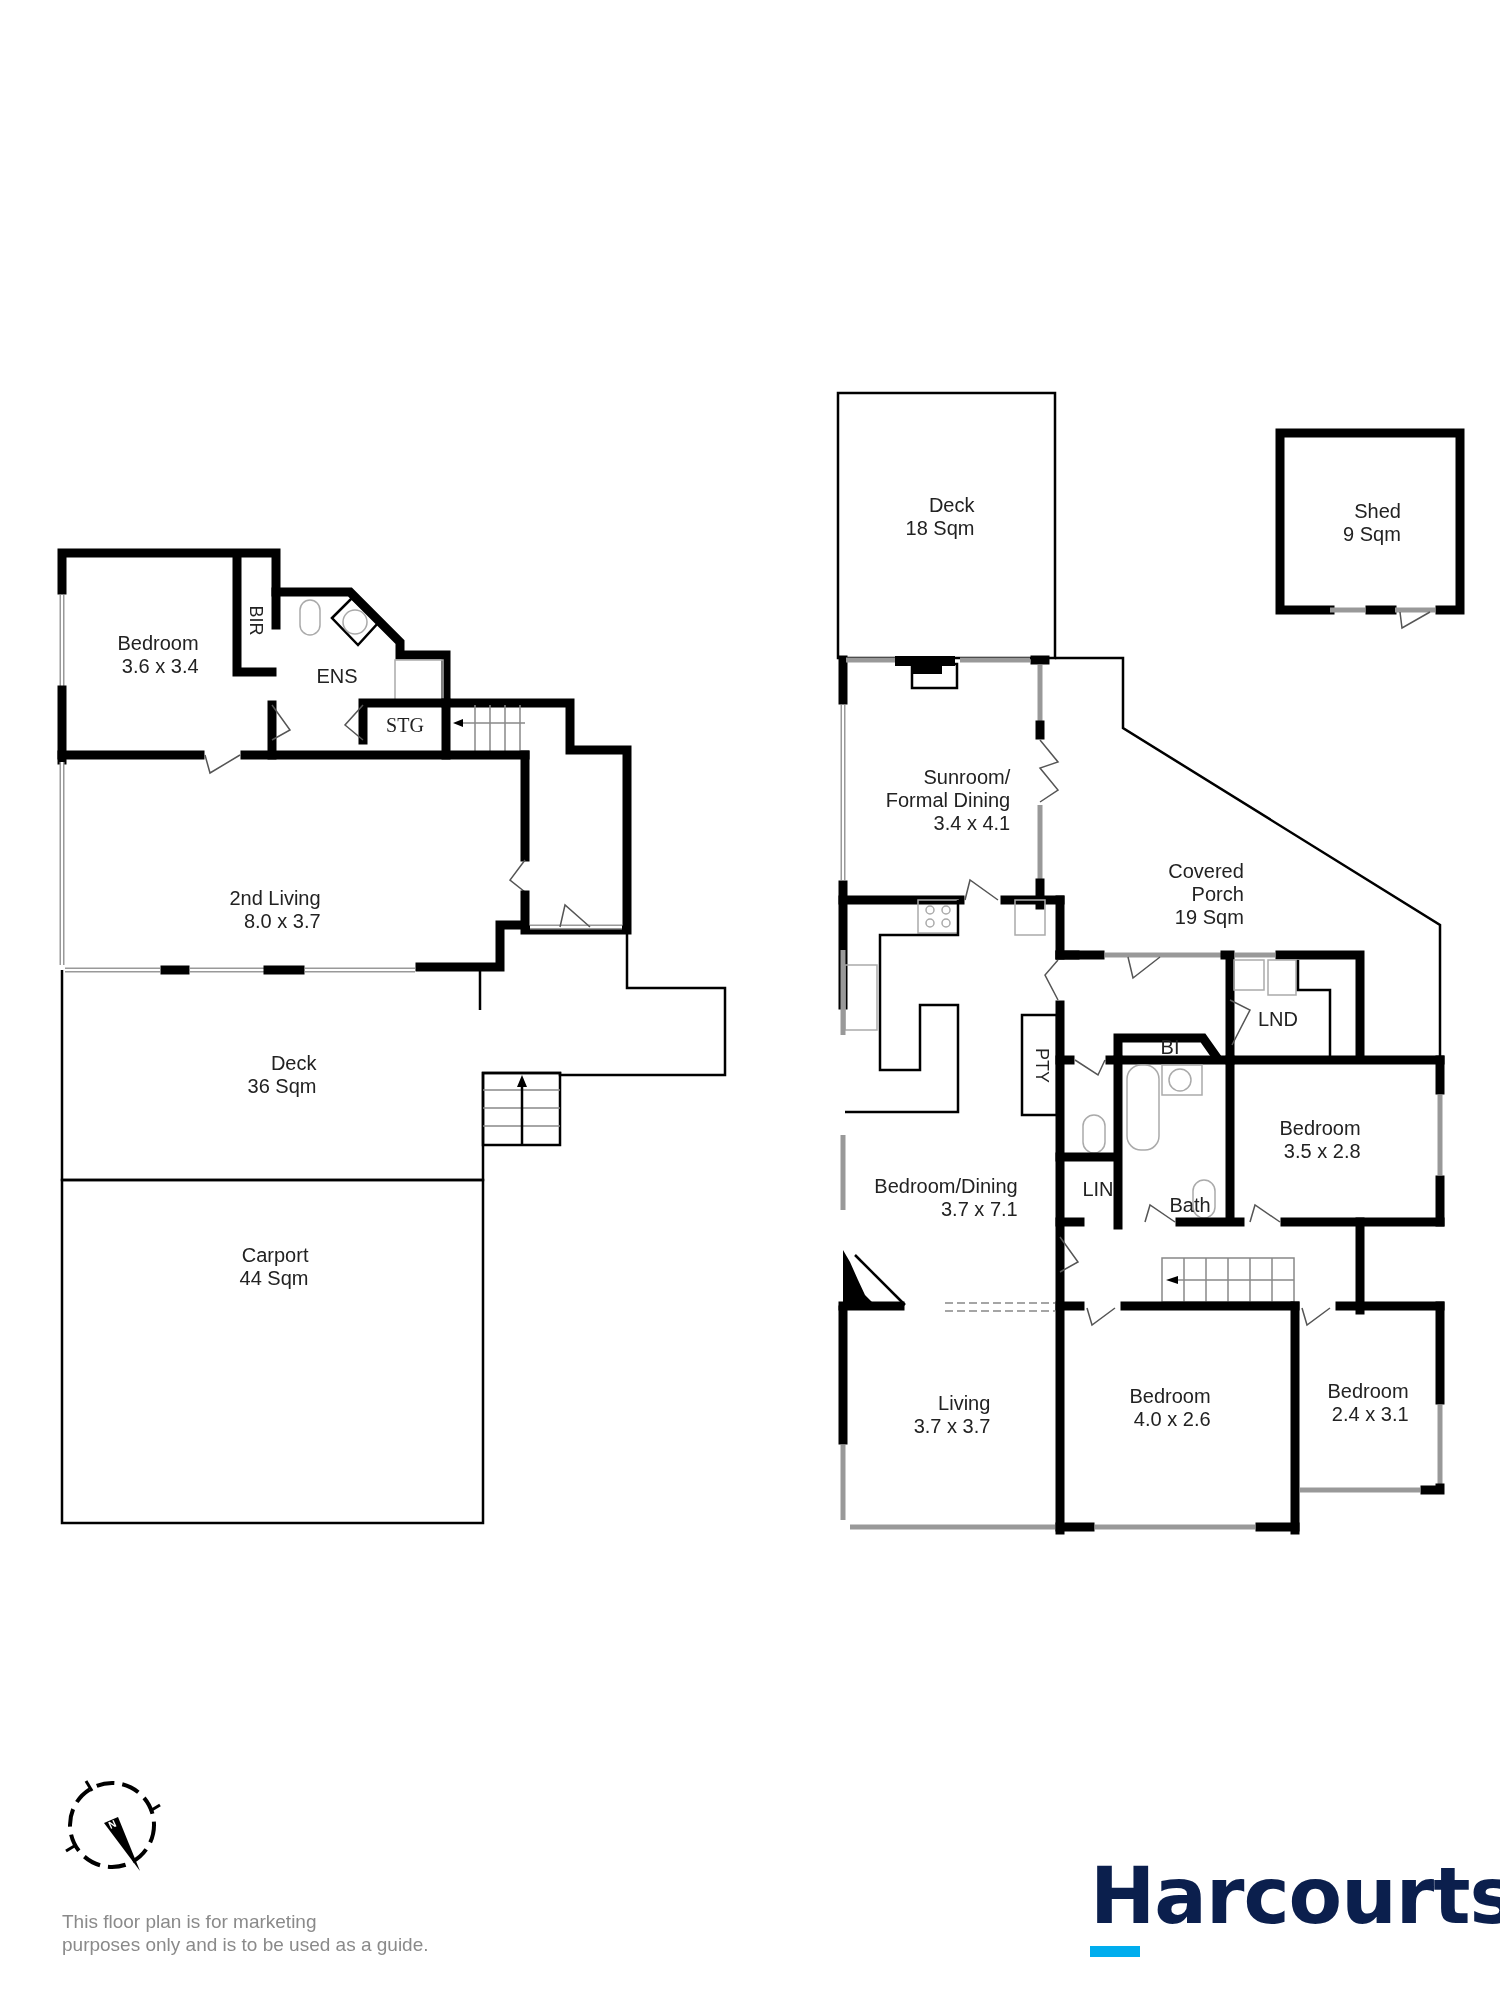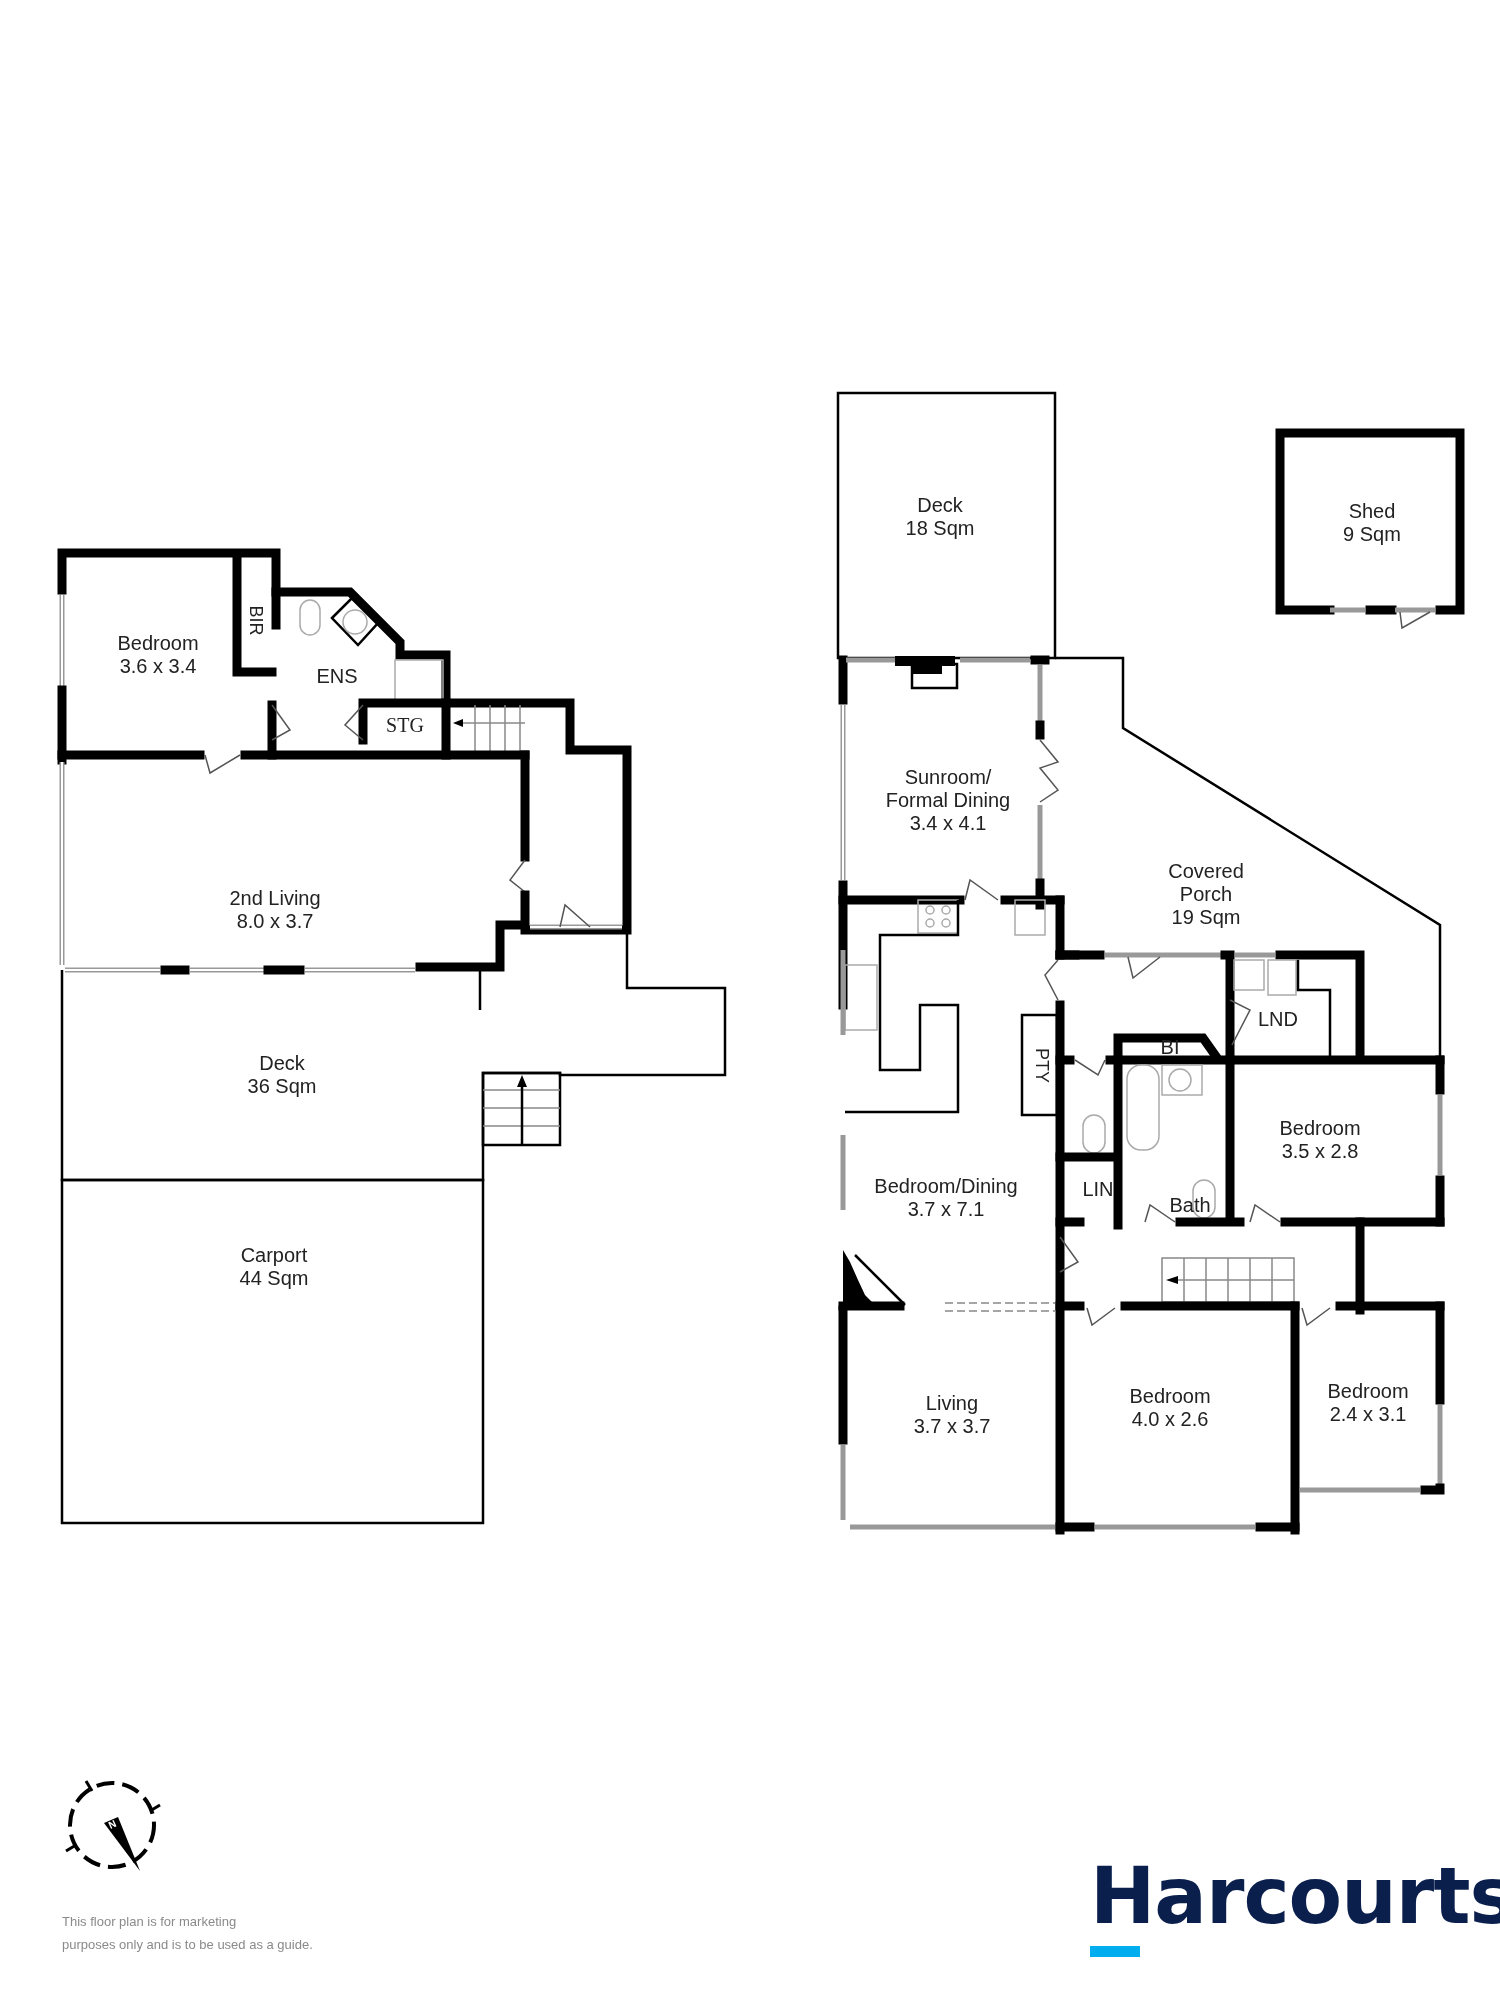--- a/index.html
+++ b/index.html
@@ -1,21 +1,21 @@
 <!DOCTYPE html>
 <html><head>
 <meta charset="utf-8">
 <style>
   html, body { margin:0; padding:0; background:#ffffff; }
   body { width:1500px; height:2000px; position:relative; overflow:hidden; font-family:"Liberation Sans", sans-serif; }
   #plan { position:absolute; left:0; top:0; width:1500px; height:2000px; }
   .room-label { position:absolute; text-align:center; color:#222; font-size:20px; line-height:23px; transform:translateX(-50%); white-space:nowrap; }
-  .room-label span { display:block; }
+  .room-label span { display:block;text-align:right; }
   .vert-label { position:absolute; font-size:18px; color:#222; transform:rotate(90deg); transform-origin:center; white-space:nowrap; }
-  .disclaimer { position:absolute; left:62px; top:1910px; font-size:13px; line-height:23px; color:#8a8a8a; }
+  .disclaimer { position:absolute; left:62px; top:1910px; font-size:19px; line-height:23px; color:#8a8a8a; }
   .disclaimer span { display:block; }
   .logo { position:absolute; left:1090px; top:1856px; font-size:78px; font-weight:bold; color:#0b1f4d; letter-spacing:-1px; font-family:"DejaVu Sans", sans-serif; line-height:80px; }
   .logo-bar { position:absolute; left:1090px; top:1946px; width:50px; height:11px; background:#00adee; }
   .compass { position:absolute; left:62px; top:1775px; width:100px; height:100px; }
 </style>
 </head>
 <body>
 
 <svg id="plan" viewBox="0 0 1500 2000" xmlns="http://www.w3.org/2000/svg">
   <defs>

